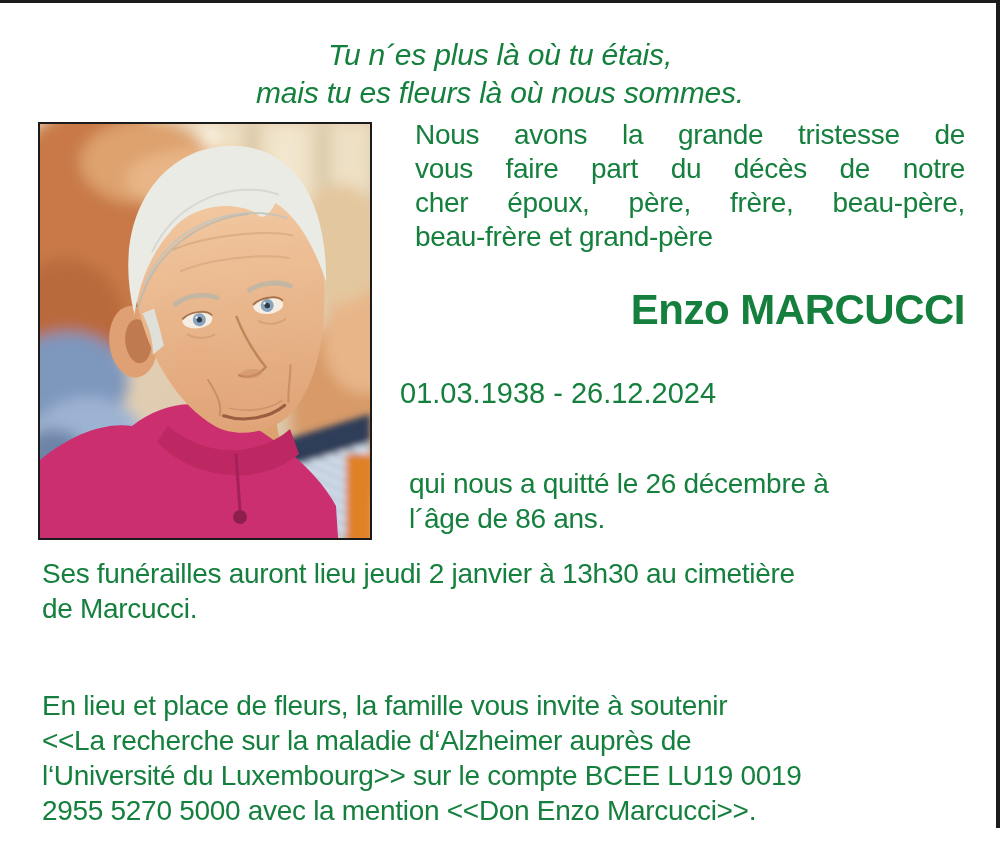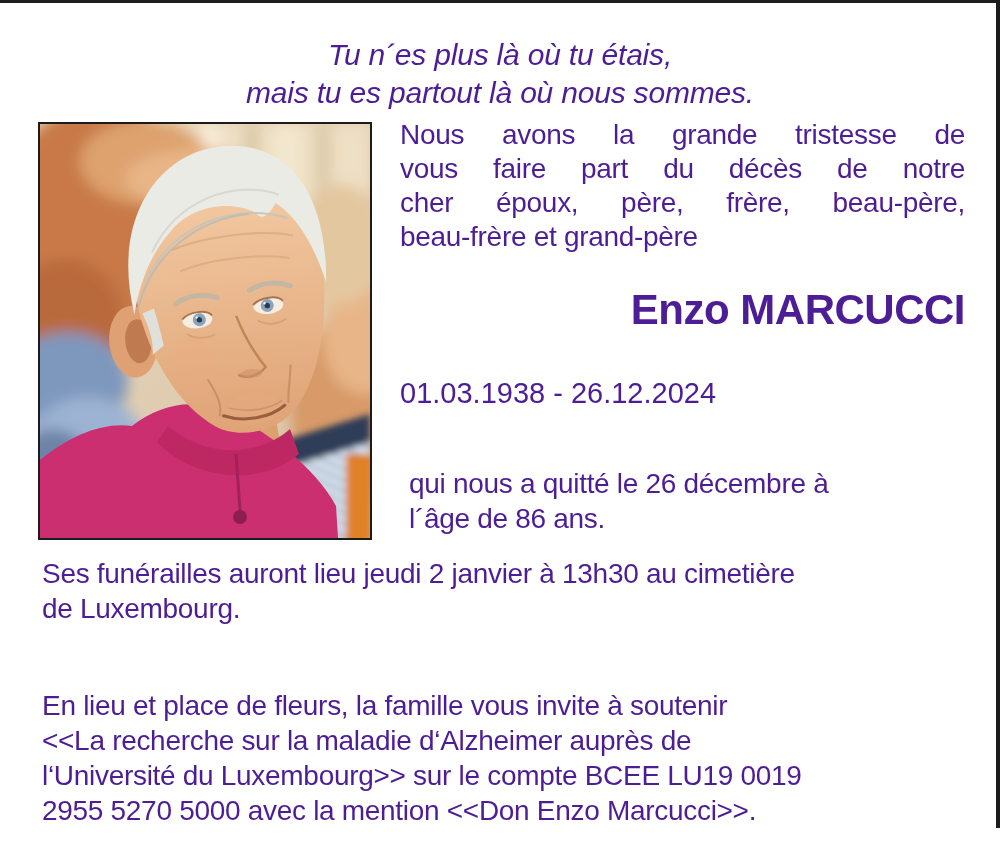--- a/index.html
+++ b/index.html
@@ -1,20 +1,20 @@
 <!DOCTYPE html>
 <html><head>
 <meta charset="utf-8">
 <style>
   * { margin:0; padding:0; box-sizing:border-box; }
   html,body { background:#ffffff; }
   .page {
     position:relative; width:1000px; height:857px; background:#ffffff;
     font-family:"Liberation Sans","DejaVu Sans",sans-serif;
-    color:#4c1d95; overflow:hidden;
+    color:#15803d; overflow:hidden;
   }
   .rule-top   { position:absolute; left:0; top:0; width:1000px; height:3px; background:#1c1c1c; }
   .rule-right { position:absolute; right:0; top:0; width:4px; height:828px; background:#1c1c1c; }
 
   .epigraph {
     position:absolute; left:0; top:36px; width:1000px;
     text-align:center; font-style:italic; font-size:30px; line-height:38px;
     letter-spacing:-0.2px;
   }
 
@@ -31,33 +31,33 @@
   .name  { position:absolute; top:168px; left:0; width:565px; text-align:right;
            font-size:42px; line-height:48px; font-weight:700; letter-spacing:-0.5px; }
   .dates { position:absolute; top:258px; left:0; width:565px; 
            font-size:29px; line-height:34px; }
   .closing { position:absolute; top:348px; left:9px; width:565px; font-size:28px; line-height:35px; letter-spacing:-0.3px; }
 
   .funeral  { position:absolute; left:42px; top:556px; width:925px; font-size:28px; line-height:35px; letter-spacing:-0.3px; }
   .donation { position:absolute; left:42px; top:688px; width:925px; font-size:28px; line-height:35px; letter-spacing:-0.3px; }
 
   .line { white-space:nowrap; }
-  .intro .line { white-space:normal; }
+  .intro .line { white-space:normal;margin-left:15px; }
 </style>
 </head>
 <body>
 
 <div class="page">
 
   <div class="rule-top"></div>
   <div class="rule-right"></div>
 
   <div class="epigraph">
       <div class="line">Tu n´es plus là où tu étais,</div>
-      <div class="line">mais tu es partout là où nous sommes.</div>
+      <div class="line">mais tu es fleurs là où nous sommes.</div>
     </div>
 
   <div class="photo-frame">
     <svg viewBox="0 0 330 414" role="img" aria-label="Portrait photo of an elderly man with white hair and blue eyes, smiling, wearing a magenta pink polo shirt in a warm indoor setting">
       <defs>
         <linearGradient id="bgGrad" x1="0" y1="0" x2="1" y2="1">
           <stop offset="0" stop-color="#e9d7bb"></stop>
             <stop offset="1" stop-color="#d8c3a7"></stop>
         </linearGradient>
         <linearGradient id="skinGrad" x1="0" y1="0" x2="0" y2="1">
@@ -159,21 +159,21 @@
     <div class="name">Enzo MARCUCCI</div>
     <div class="dates">01.03.1938 - 26.12.2024</div>
     <div class="closing">
         <div class="line">qui nous a quitté le 26 décembre à</div>
         <div class="line">l´âge de 86 ans.</div>
       </div>
   </div>
 
   <div class="funeral">
       <div class="line">Ses funérailles auront lieu jeudi 2 janvier à 13h30 au cimetière</div>
-      <div class="line">de Luxembourg.</div>
+      <div class="line">de Marcucci.</div>
     </div>
   <div class="donation">
       <div class="line">En lieu et place de fleurs, la famille vous invite à soutenir</div>
       <div class="line">&lt;&lt;La recherche sur la maladie d‘Alzheimer auprès de</div>
       <div class="line">l‘Université du Luxembourg&gt;&gt; sur le compte BCEE LU19 0019</div>
       <div class="line">2955 5270 5000 avec la mention &lt;&lt;Don Enzo Marcucci&gt;&gt;.</div>
     </div>
 
 </div>
 

